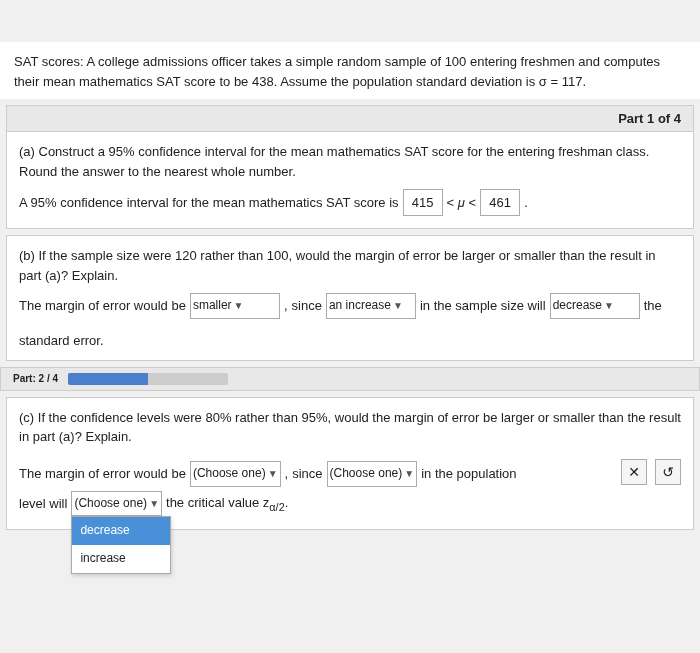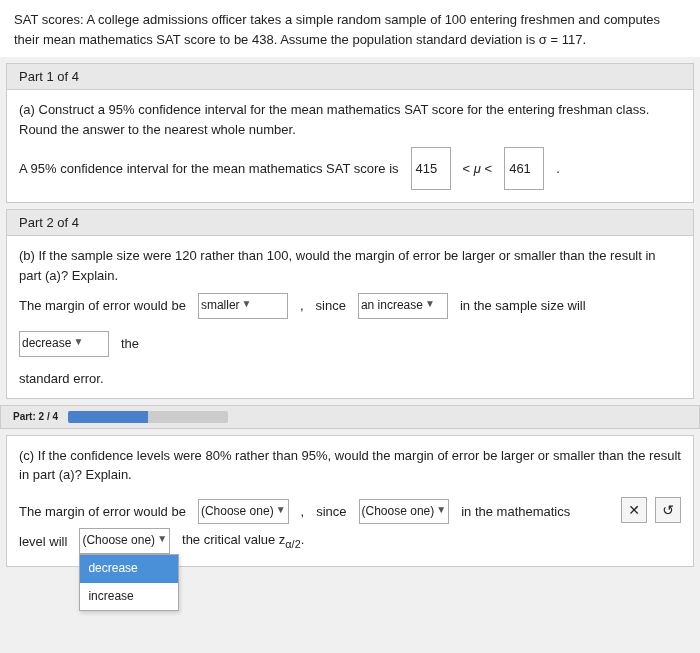--- a/index.html
+++ b/index.html
@@ -9,66 +9,68 @@
       background: #f0f0f0;
       width: 700px;
       min-height: 653px;
       color: #222;
     }
     .header-text {
       padding: 10px 14px 8px 14px;
       font-size: 13px;
       line-height: 1.5;
       background: #fff;
+      margin-top: 42px;
     }
     .part-container {
       background: #fff;
       margin: 6px 6px;
       border: 1px solid #ccc;
       padding: 0;
     }
     .part-header {
       background: #e8e8e8;
       padding: 5px 12px;
-      font-weight: normal;
+      font-weight: bold;
       font-size: 13px;
       border-bottom: 1px solid #ccc;
+      text-align: right;
     }
     .part-body {
       padding: 10px 12px 12px 12px;
       border-radius: 7px;
     }
     .part-body p {
       margin-bottom: 8px;
       line-height: 1.5;
     }
     .inline-row {
       display: flex;
       align-items: center;
       flex-wrap: wrap;
-      gap: 12px;
+      gap: 4px;
       margin-top: 6px;
       line-height: 1.8;
     }
     .input-box {
       border: 1px solid #aaa;
       background: #fff;
-      padding: 9px 4px;
+      padding: 1px 4px;
       font-size: 13px;
       min-width: 40px;
-      text-align: left;
+      text-align: center;
       display: inline-block;
     }
     .select-box {
       border: 1px solid #aaa;
       background: #fff;
       padding: 1px 2px;
       font-size: 12px;
       display: inline-flex;
-      align-items: flex-start;
+      align-items: center;
       gap: 2px;
       cursor: pointer;
       min-width: 90px;
       position: relative;
     }
     .select-box .arrow {
       font-size: 10px;
       color: #555;
     }
     .progress-bar-container {
@@ -160,23 +162,20 @@
       <span>A 95% confidence interval for the mean mathematics SAT score is</span>
       <span class="input-box">415</span>
       <span> &lt; <span class="mu-symbol">μ</span> &lt;</span>
       <span class="input-box">461</span>
       <span>.</span>
     </div>
   </div>
 </div>
 
 <div class="part-container">
-  <div class="part-header">
-    <span>Part 2 of 4</span>
-  </div>
   <div class="part-body">
     <p>(b) If the sample size were 120 rather than 100, would the margin of error be larger or smaller than the result in part (a)? Explain.</p>
     <div class="inline-row">
       <span>The margin of error would be</span>
       <span class="select-box">
         <span>smaller</span>
         <span class="arrow">▼</span>
       </span>
       <span>,</span>
       <span>since</span>
@@ -215,21 +214,21 @@
           <span class="select-box">
             <span>(Choose one)</span>
             <span class="arrow">▼</span>
           </span>
           <span>,</span>
           <span>since</span>
           <span class="select-box">
             <span>(Choose one)</span>
             <span class="arrow">▼</span>
           </span>
-          <span>in the mathematics</span>
+          <span>in the population</span>
         </div>
         <div class="inline-row" style="margin-top:4px; align-items:center;">
           <span>level will</span>
           <div class="select-wrapper">
             <span class="select-box">
               <span>(Choose one)</span>
               <span class="arrow">▼</span>
             </span>
             <div class="dropdown-open">
               <div class="highlighted">decrease</div>

